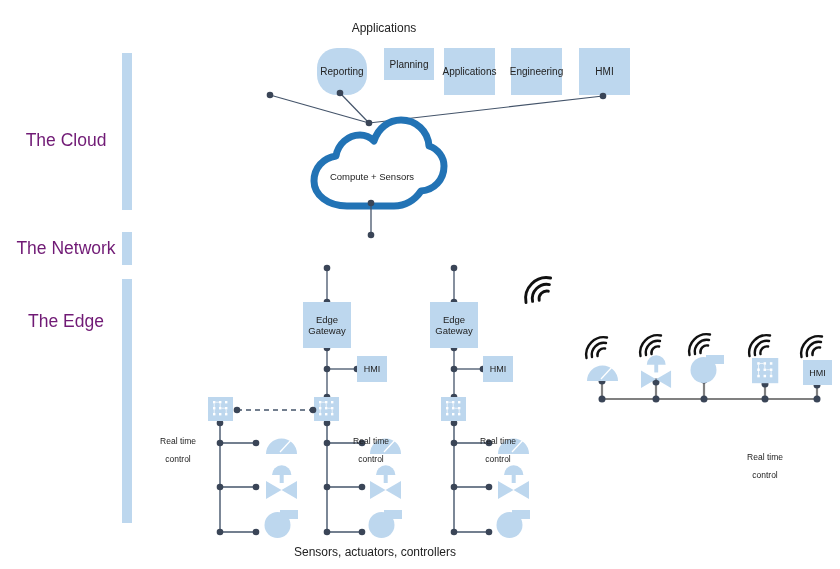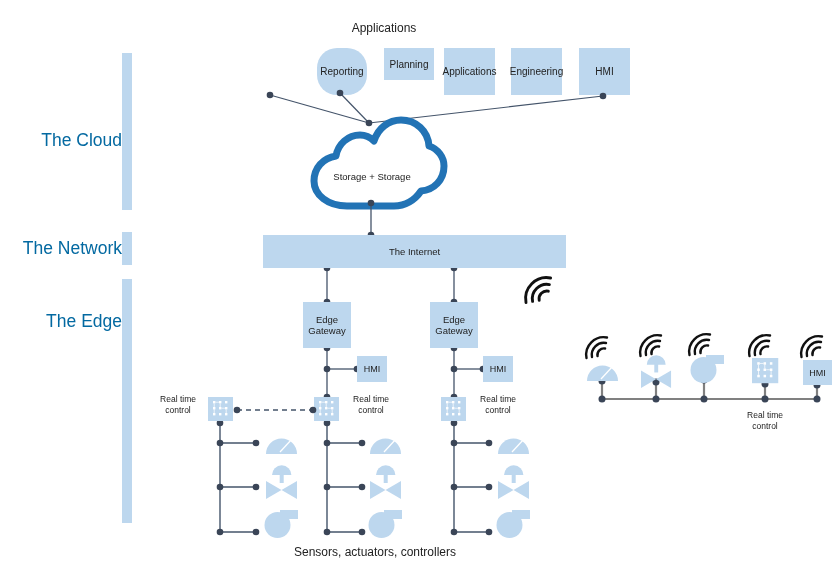--- a/index.html
+++ b/index.html
@@ -2,35 +2,35 @@
 <html><head>
 <meta charset="utf-8">
 <style>
   html,body{margin:0;padding:0;background:#fff;}
   #canvas{
     position:relative;width:840px;height:569px;background:#fff;overflow:hidden;
     font-family:"Liberation Sans",sans-serif;color:#1a1a1a;
   }
   .abs{position:absolute;}
   .bar{background:#BDD7EE;}
-  .section-label{font-size:17.5px;text-align:right;color:#0369a1;}
+  .section-label{font-size:17.5px;text-align:center;color:#701a75;}
   .caption{font-size:12px;text-align:center;color:#222;}
   .appbox{
     background:#BDD7EE;display:flex;align-items:center;justify-content:center;
     font-size:10px;color:#222;text-align:center;
   }
   .bluebox{
     background:#BDD7EE;display:flex;align-items:center;justify-content:center;
     font-size:9.5px;color:#222;text-align:center;line-height:11.5px;
   }
   .hmibox{
     background:#BDD7EE;display:flex;align-items:center;justify-content:center;
     font-size:9px;color:#222;
   }
-  .rtc{font-size:8.5px;line-height:11px;text-align:center;color:#222;}
+  .rtc{font-size:8.5px;line-height:18px;text-align:center;color:#222;margin-top:38px;}
   svg{position:absolute;left:0;top:0;}
   .cloud-label{font-size:9.5px;text-align:center;color:#222;}
 </style>
 </head>
 <body>
 
 <div id="canvas">
 
   <div class="abs bar" style="left:122px;top:53px;width:10px;height:157px;"></div>
   <div class="abs bar" style="left:122px;top:232px;width:10px;height:33px;"></div>
@@ -226,23 +226,22 @@
       <use href="#blower" transform="translate(690,355)"></use>
       <use href="#chip" transform="translate(752,358) scale(1.05)"></use>
       <use href="#wifi" transform="translate(604,355)"></use>
       <use href="#wifi" transform="translate(658,353)"></use>
       <use href="#wifi" transform="translate(707,352)"></use>
       <use href="#wifi" transform="translate(767,353)"></use>
       <use href="#wifi" transform="translate(819,354)"></use>
     </g>
   </svg>
 
-  <div class="abs cloud-label" style="left:322px;top:171px;width:100px;">Storage + Storage</div>
-
-  <div class="abs bluebox" style="left:263px;top:235px;width:303px;height:33px;">The Internet</div>
+  <div class="abs cloud-label" style="left:322px;top:171px;width:100px;">Compute + Sensors</div>
+
 
   <div class="abs bluebox" style="left:303px;top:302px;width:48px;height:46px;">Edge Gateway</div>
   <div class="abs bluebox" style="left:430px;top:302px;width:48px;height:46px;">Edge Gateway</div>
 
   <div class="abs hmibox" style="left:357px;top:356px;width:30px;height:26px;">HMI</div>
   <div class="abs hmibox" style="left:483px;top:356px;width:30px;height:26px;">HMI</div>
   <div class="abs hmibox" style="left:803px;top:360px;width:29px;height:25px;">HMI</div>
 
   <div class="abs rtc" style="left:151px;top:394px;width:54px;">Real time control</div>
   <div class="abs rtc" style="left:345px;top:394px;width:52px;">Real time control</div>

